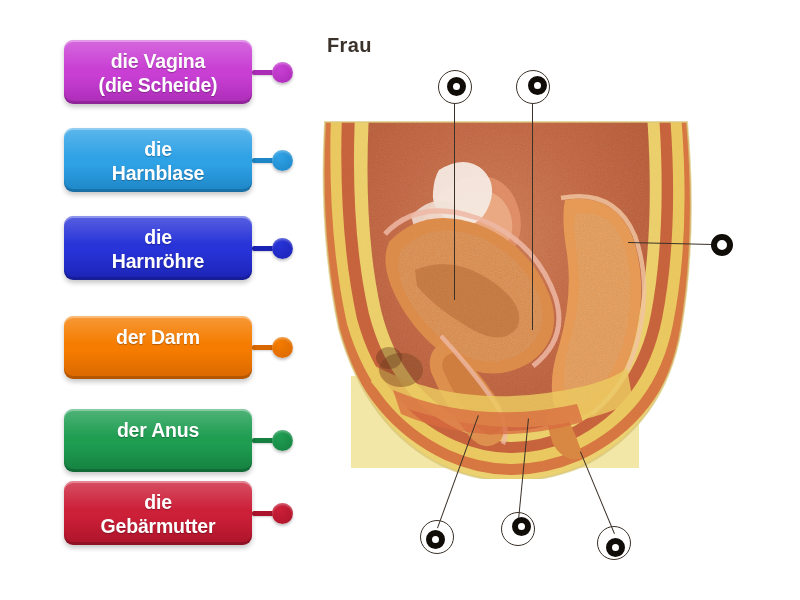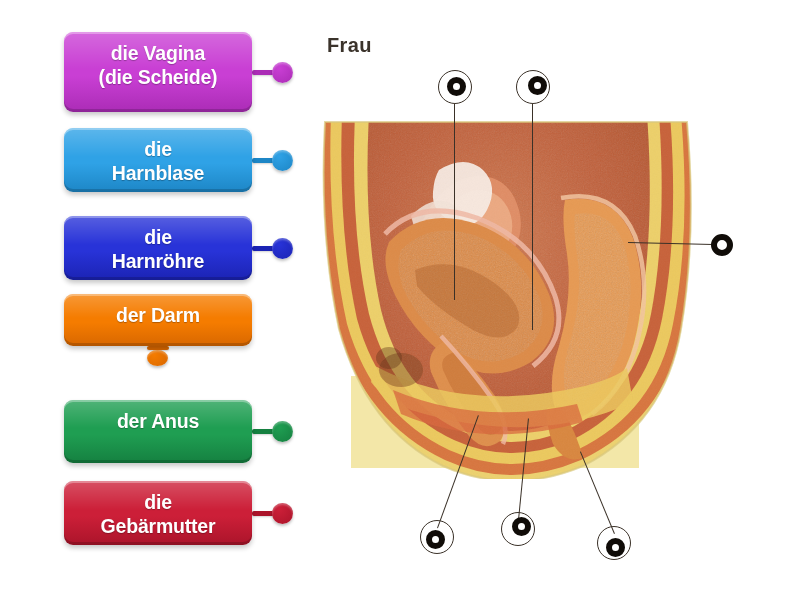--- a/index.html
+++ b/index.html
@@ -147,21 +147,21 @@
     transform-origin: 0 0;
   }
 </style>
 </head>
 <body>
 
 <div id="stage">
 
   <div class="label-column" id="label-column">
       <div class="label-row" style="top: 2px; height: 64px;">
-        <div class="label-chip" style="height: 80px; background: linear-gradient(rgb(201, 63, 212) 0%, rgb(201, 63, 212) 55%, rgb(171, 44, 182) 100%);">
+        <div class="label-chip" style="height: 64px; background: linear-gradient(rgb(201, 63, 212) 0%, rgb(201, 63, 212) 55%, rgb(171, 44, 182) 100%);">
           <span class="chip-text">die Vagina
 (die Scheide)</span>
         </div>
         <div class="stem" style="background: rgb(171, 44, 182);"></div>
         <div class="knob" style="background: radial-gradient(circle at 35% 30%, rgb(201, 63, 212), rgb(171, 44, 182));"></div>
       </div>
       <div class="label-row" style="top: 90px; height: 64px;">
         <div class="label-chip" style="height: 64px; background: linear-gradient(rgb(47, 162, 230) 0%, rgb(47, 162, 230) 55%, rgb(29, 134, 198) 100%);">
           <span class="chip-text">die
 Harnblase</span>
@@ -170,28 +170,28 @@
         <div class="knob" style="background: radial-gradient(circle at 35% 30%, rgb(47, 162, 230), rgb(29, 134, 198));"></div>
       </div>
       <div class="label-row" style="top: 178px; height: 64px;">
         <div class="label-chip" style="height: 64px; background: linear-gradient(rgb(40, 51, 216) 0%, rgb(40, 51, 216) 55%, rgb(27, 35, 180) 100%);">
           <span class="chip-text">die
 Harnröhre</span>
         </div>
         <div class="stem" style="background: rgb(27, 35, 180);"></div>
         <div class="knob" style="background: radial-gradient(circle at 35% 30%, rgb(40, 51, 216), rgb(27, 35, 180));"></div>
       </div>
-      <div class="label-row" style="top: 256px; height: 72px; flex-direction: column;">
+      <div class="label-row" style="top: 273px; height: 72px;">
         <div class="label-chip" style="height: 63px; background: linear-gradient(rgb(245, 124, 0) 0%, rgb(245, 124, 0) 55%, rgb(216, 103, 0) 100%);">
           <span class="chip-text">der Darm</span>
         </div>
         <div class="stem" style="background: rgb(216, 103, 0);"></div>
         <div class="knob" style="background: radial-gradient(circle at 35% 30%, rgb(245, 124, 0), rgb(216, 103, 0));"></div>
       </div>
-      <div class="label-row" style="top: 355px; height: 76px;">
+      <div class="label-row" style="top: 364px; height: 76px;">
         <div class="label-chip" style="height: 63px; background: linear-gradient(rgb(31, 158, 82) 0%, rgb(31, 158, 82) 55%, rgb(21, 128, 64) 100%);">
           <span class="chip-text">der Anus</span>
         </div>
         <div class="stem" style="background: rgb(21, 128, 64);"></div>
         <div class="knob" style="background: radial-gradient(circle at 35% 30%, rgb(31, 158, 82), rgb(21, 128, 64));"></div>
       </div>
       <div class="label-row" style="top: 443px; height: 64px;">
         <div class="label-chip" style="height: 64px; background: linear-gradient(rgb(204, 31, 56) 0%, rgb(204, 31, 56) 55%, rgb(171, 20, 42) 100%);">
           <span class="chip-text">die
 Gebärmutter</span>

